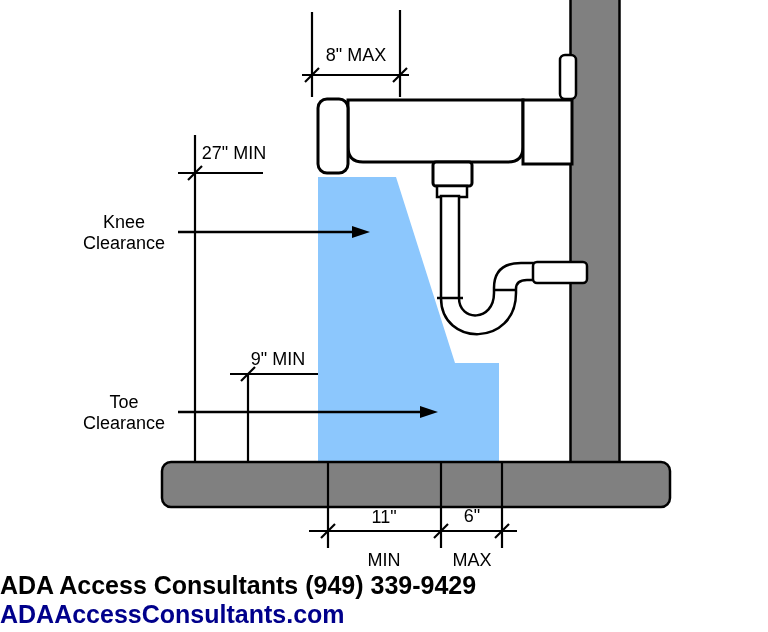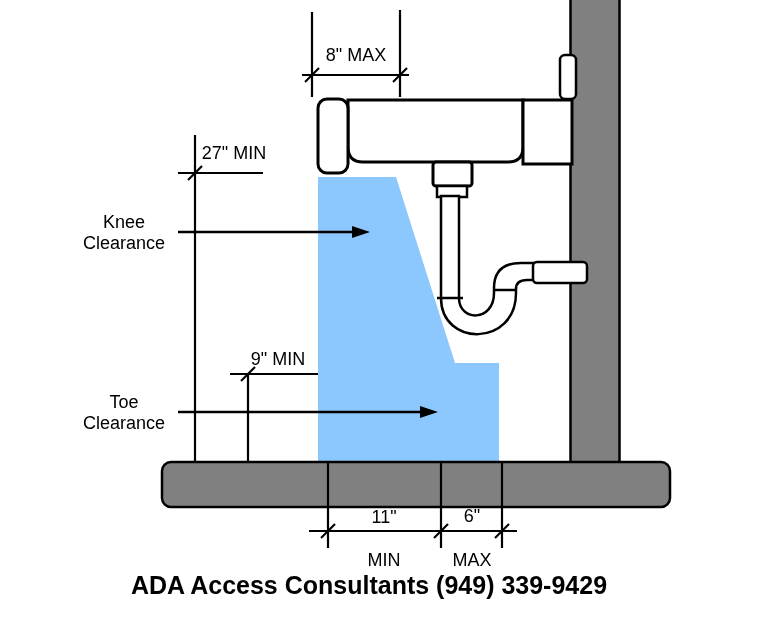--- a/index.html
+++ b/index.html
@@ -17,21 +17,21 @@
     font-family: "Liberation Sans", sans-serif;
     font-size: 18px;
     fill: #000000;
   }
   .footer {
     position: absolute;
     left: 0;
     top: 571px;
     width: 100%;
     padding-right: 30px;
-    text-align: center;
+    text-align: left;
     font-weight: bold;
     font-size: 25px;
     line-height: 29px;
     color: #000000;
   }
   .footer .website { color: #00008B; }
 </style>
 </head>
 <body>
 
@@ -104,14 +104,15 @@
       <line x1="495" y1="538" x2="509" y2="524"></line>
     </g>
     <text x="384" y="523" text-anchor="middle">11"</text>
     <text x="472" y="522" text-anchor="middle">6"</text>
     <text x="384" y="566" text-anchor="middle">MIN</text>
     <text x="472" y="566" text-anchor="middle">MAX</text>
   </svg>
 
   <div class="footer">
     <div>ADA Access Consultants (949) 339-9429</div>
+    <div class="website">ADAAccessConsultants.com</div>
   </div>
 </div>
 
 </body></html>

